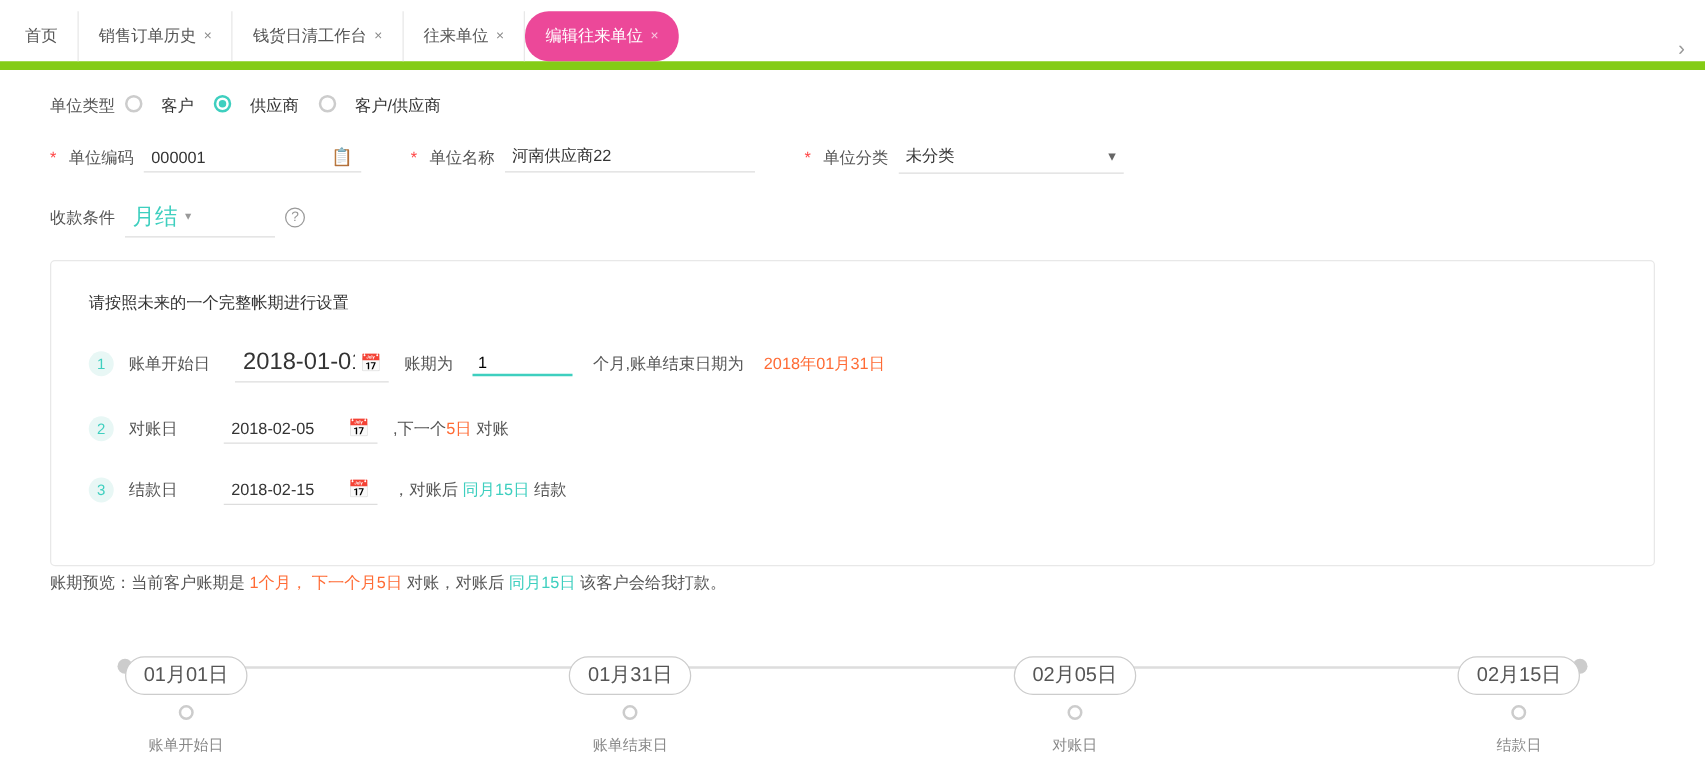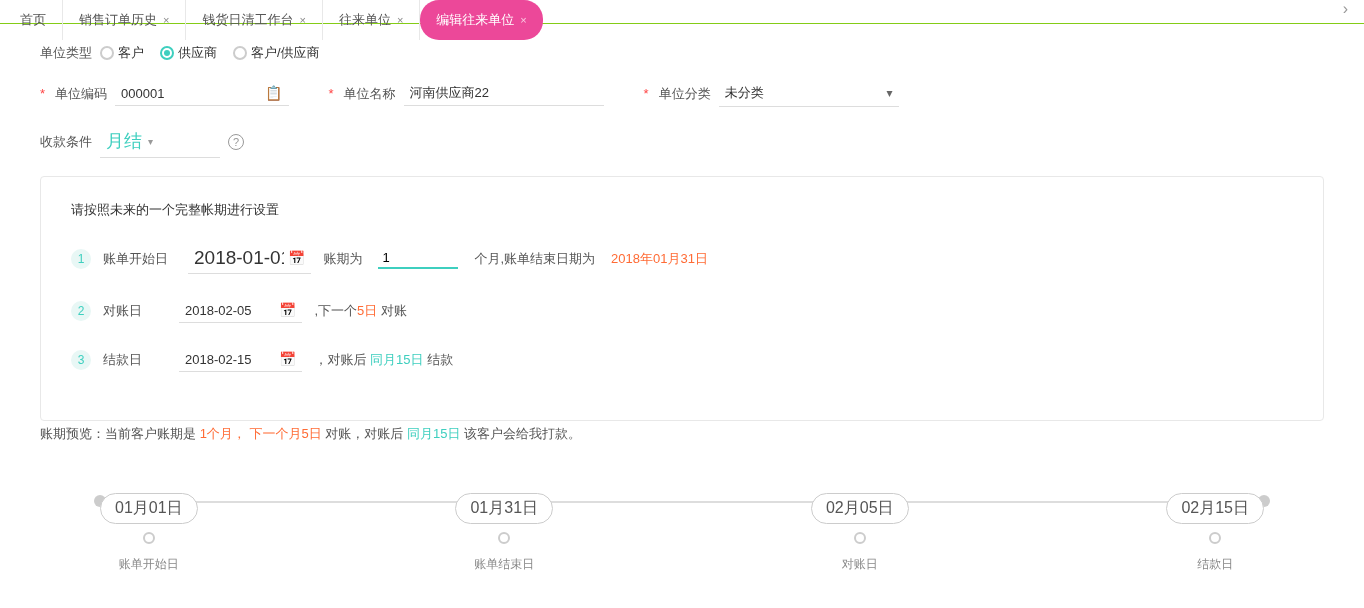--- a/index.html
+++ b/index.html
@@ -1,24 +1,24 @@
 <!DOCTYPE html>
 <html><head>
   <meta charset="utf-8">
   <style>
     * { box-sizing: border-box; margin: 0; padding: 0; }
     body { font-family: 'Microsoft YaHei', Arial, sans-serif; font-size: 13px; color: #333; background: #f5f5f5; }
 
     
     .tabs-bar {
       display: flex;
-      align-items: flex-start;
+      align-items: flex-end;
       background: #fff;
-      border-bottom: 1px solid #84cc16;
-      height: 24px;
+      border-bottom: 7px solid #84cc16;
+      height: 56px;
       padding: 0 8px;
     }
     .tab {
       display: flex;
       align-items: center;
       padding: 0 16px;
       height: 40px;
       font-size: 13px;
       color: #555;
       cursor: pointer;
@@ -73,22 +73,22 @@
       color: #f44;
       margin-right: 2px;
     }
     .radio-group {
       display: flex;
       align-items: center;
       gap: 16px;
     }
     .radio-item {
       display: flex;
-      align-items: center;
-      gap: 4px;
+      align-items: flex-start;
+      gap: 15px;
       cursor: pointer;
     }
     .radio-circle {
       width: 14px;
       height: 14px;
       border-radius: 50%;
       border: 2px solid #ccc;
       display: flex;
       align-items: center;
       justify-content: center;

